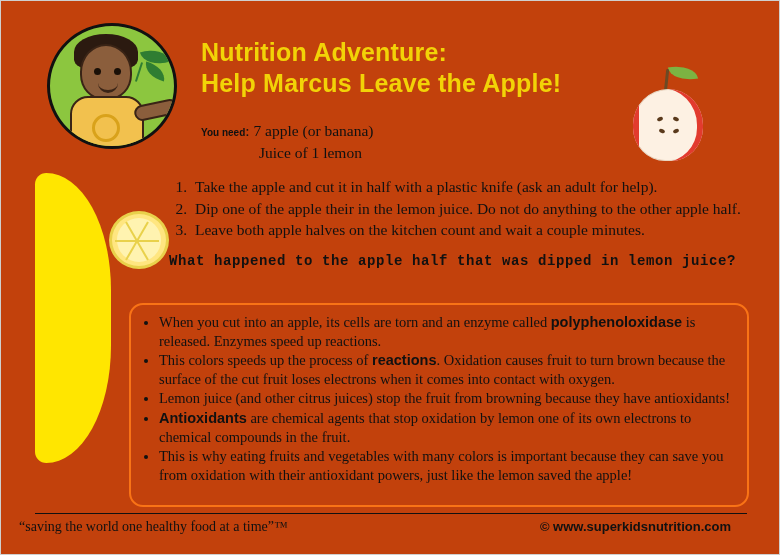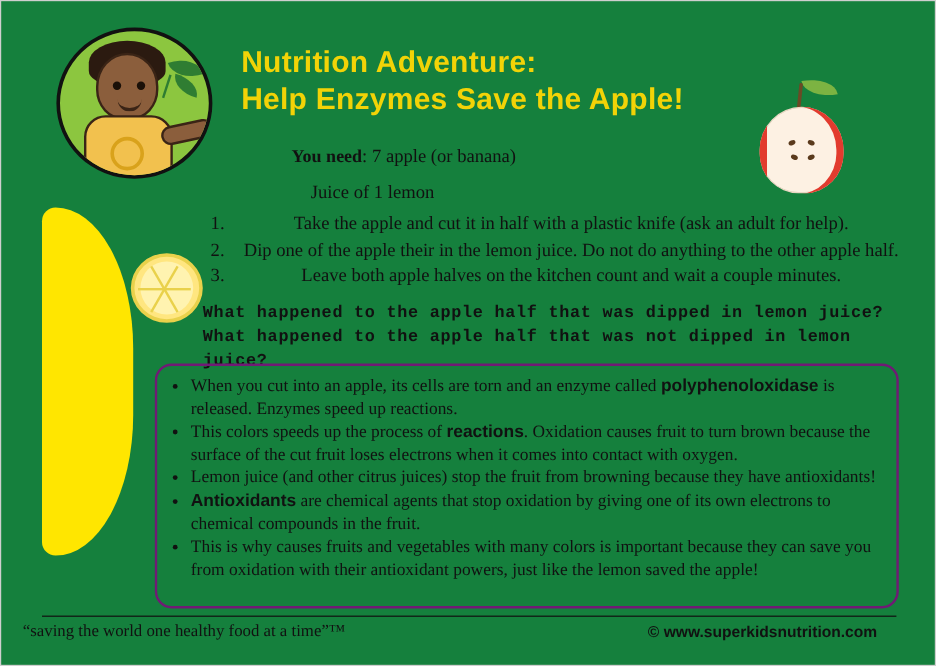--- a/index.html
+++ b/index.html
@@ -14,21 +14,21 @@
     color: #111111;
     overflow: hidden;
     position: relative;
   }
   .page {
     position: relative;
     width: 780px;
     height: 555px;
     box-sizing: border-box;
     border: 1px solid #cfcfcf;
-    background: #15803d;
+    background: #c2410c;
     overflow: hidden;
   }
 
   
   .big-wedge {
     position: absolute;
     left: 34px;
     top: 172px;
     width: 76px;
     height: 290px;
@@ -236,36 +236,35 @@
   }
 
   
   .youneed {
     position: absolute;
     left: 200px;
     top: 120px;
     font-size: 15.5px;
     line-height: 20px;
   }
-  .youneed b { font-family: Liberation Serif, serif; font-size: 15px; margin-left: 42px; }
-  .youneed .line2 { padding-left: 58px; margin-top: 10px; }
+  .youneed b { font-family: Liberation Sans, sans-serif; font-size: 10px; }
+  .youneed .line2 { padding-left: 58px; }
 
   
   .steps {
     position: absolute;
     left: 166px;
     top: 176px;
     width: 590px;
     font-size: 15.5px;
     line-height: 20.5px;
   }
   .steps ol {
     margin: 0;
     padding-left: 24px;
-    text-align: center;
   }
   .steps li { margin: 0 0 1px 0; padding-left: 4px; }
 
   
   .questions {
     position: absolute;
     left: 168px;
     top: 250px;
     width: 600px;
     font-family: Liberation Mono, monospace;
@@ -275,21 +274,21 @@
     letter-spacing: 0.6px;
   }
 
   
   .factsbox {
     position: absolute;
     left: 128px;
     top: 302px;
     width: 620px;
     height: 204px;
-    border: 2px solid #701a75;
+    border: 2px solid #f97316;
     border-radius: 14px;
     box-sizing: border-box;
     padding: 8px 10px 6px 10px;
   }
   .factsbox ul {
     margin: 0;
     padding-left: 18px;
     font-size: 14.5px;
     line-height: 18.6px;
   }
@@ -338,21 +337,21 @@
       <div class="body-stripe"></div>
       <div class="arm"></div>
       <div class="stem"></div>
       <div class="leaf-a"></div>
       <div class="leaf-b"></div>
     </div>
   </div>
 
   <div class="title">
     <span class="l1">Nutrition Adventure:</span>
-    <span class="l2">Help Enzymes Save the Apple!</span>
+    <span class="l2">Help Marcus Leave the Apple!</span>
   </div>
 
   <div class="apple">
     <div class="aleaf"></div>
     <div class="stem2"></div>
     <div class="flesh"></div>
     <div class="skin"></div>
     <div class="core">
       <div class="seed s1"></div>
       <div class="seed s2"></div>
@@ -380,30 +379,29 @@
   <div class="steps">
     <ol id="steps-list">
         <li>Take the apple and cut it in half with a plastic knife (ask an adult for help).</li>
         <li>Dip one of the apple their in the lemon juice.  Do not do anything to the other apple half.</li>
         <li>Leave both apple halves on the kitchen count and wait a couple minutes.</li>
       </ol>
   </div>
 
   <div class="questions">
     <div>What happened to the apple half that was dipped in lemon juice?</div>
-    <div>What happened to the apple half that was not dipped in lemon juice?</div>
   </div>
 
   <div class="factsbox">
     <ul id="facts-list">
         <li><span>When you cut into an apple, its cells are torn and an enzyme called </span><b>polyphenoloxidase</b><span> is released.  Enzymes speed up reactions.</span></li>
         <li><span>This colors speeds up the process of </span><b>reactions</b><span>.  Oxidation causes fruit to turn brown because the surface of the cut fruit loses electrons when it comes into contact with oxygen.</span></li>
         <li><span>Lemon juice (and other citrus juices) stop the fruit from browning because they have antioxidants!</span></li>
-        <li><b>Antioxidants</b><span> are chemical agents that stop oxidation by giving one of its own electrons to chemical compounds in the fruit.</span></li>
-        <li><span>This is why causes fruits and vegetables with many colors is important because they can save you from oxidation with their antioxidant powers, just like the lemon saved the apple!</span></li>
+        <li><b>Antioxidants</b><span> are chemical agents that stop oxidation by lemon one of its own electrons to chemical compounds in the fruit.</span></li>
+        <li><span>This is why eating fruits and vegetables with many colors is important because they can save you from oxidation with their antioxidant powers, just like the lemon saved the apple!</span></li>
       </ul>
   </div>
 
   <div class="footer-rule"></div>
   <div class="footer">
     <div class="left">“saving the world one healthy food at a time”™</div>
     <div class="right">© www.superkidsnutrition.com</div>
   </div>
 
 </div>

